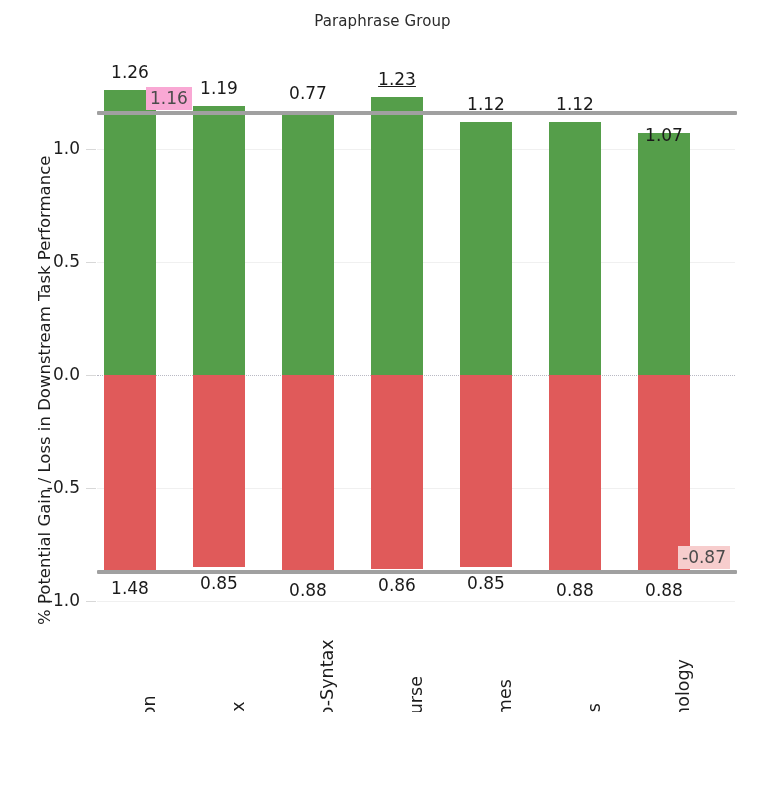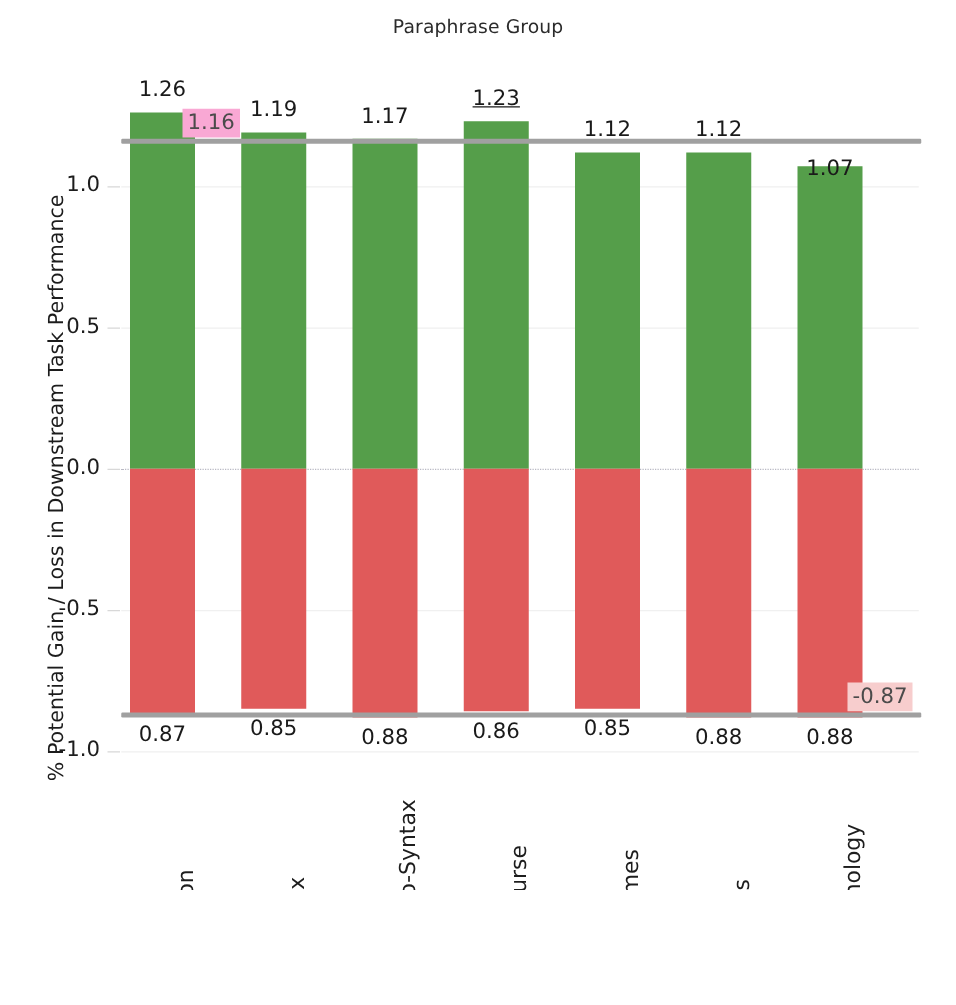--- a/index.html
+++ b/index.html
@@ -168,24 +168,24 @@
       <div class="bar bar-neg" style="left: 460px; width: 52px; top: 375px; height: 192.1px; background: rgb(224, 90, 90);"></div>
       <div class="bar bar-pos" style="left: 549px; width: 52px; top: 121.88px; height: 253.12px; background: rgb(85, 158, 74);"></div>
       <div class="bar bar-neg" style="left: 549px; width: 52px; top: 375px; height: 198.88px; background: rgb(224, 90, 90);"></div>
       <div class="bar bar-pos" style="left: 638px; width: 52px; top: 133.18px; height: 241.82px; background: rgb(85, 158, 74);"></div>
       <div class="bar bar-neg" style="left: 638px; width: 52px; top: 375px; height: 198.88px; background: rgb(224, 90, 90);"></div>
       <div class="refline" style="top: 110.84px; background: rgb(160, 160, 160);"></div>
       <div class="refline" style="top: 569.62px; background: rgb(160, 160, 160);"></div>
     </div>
   <div id="labels-layer">
       <div class="vlabel" style="left: 90px; width: 80px; top: 62.24px;">1.26</div>
-      <div class="vlabel" style="left: 90px; width: 80px; top: 577.62px;">0.87</div>
+      <div class="vlabel" style="left: 90px; width: 80px; top: 577.62px;">1.48</div>
       <div class="vlabel" style="left: 179px; width: 80px; top: 78.06px;">1.19</div>
       <div class="vlabel" style="left: 179px; width: 80px; top: 573.1px;">0.85</div>
-      <div class="vlabel" style="left: 268px; width: 80px; top: 82.58px;">1.17</div>
+      <div class="vlabel" style="left: 268px; width: 80px; top: 82.58px;">0.77</div>
       <div class="vlabel" style="left: 268px; width: 80px; top: 579.88px;">0.88</div>
       <div class="vlabel" style="left: 357px; width: 80px; top: 69.02px; text-decoration: underline;">1.23</div>
       <div class="vlabel" style="left: 357px; width: 80px; top: 575.36px;">0.86</div>
       <div class="vlabel" style="left: 446px; width: 80px; top: 93.88px;">1.12</div>
       <div class="vlabel" style="left: 446px; width: 80px; top: 573.1px;">0.85</div>
       <div class="vlabel" style="left: 535px; width: 80px; top: 93.88px;">1.12</div>
       <div class="vlabel" style="left: 535px; width: 80px; top: 579.88px;">0.88</div>
       <div class="vlabel" style="left: 624px; width: 80px; top: 105.18px; margin-top: 20px;">1.07</div>
       <div class="vlabel" style="left: 624px; width: 80px; top: 579.88px;">0.88</div>
       <div class="annot annot-pos" style="left: 98px; top: 86.84px; background: #f9a8d4; margin-left: 48px;">1.16</div>

